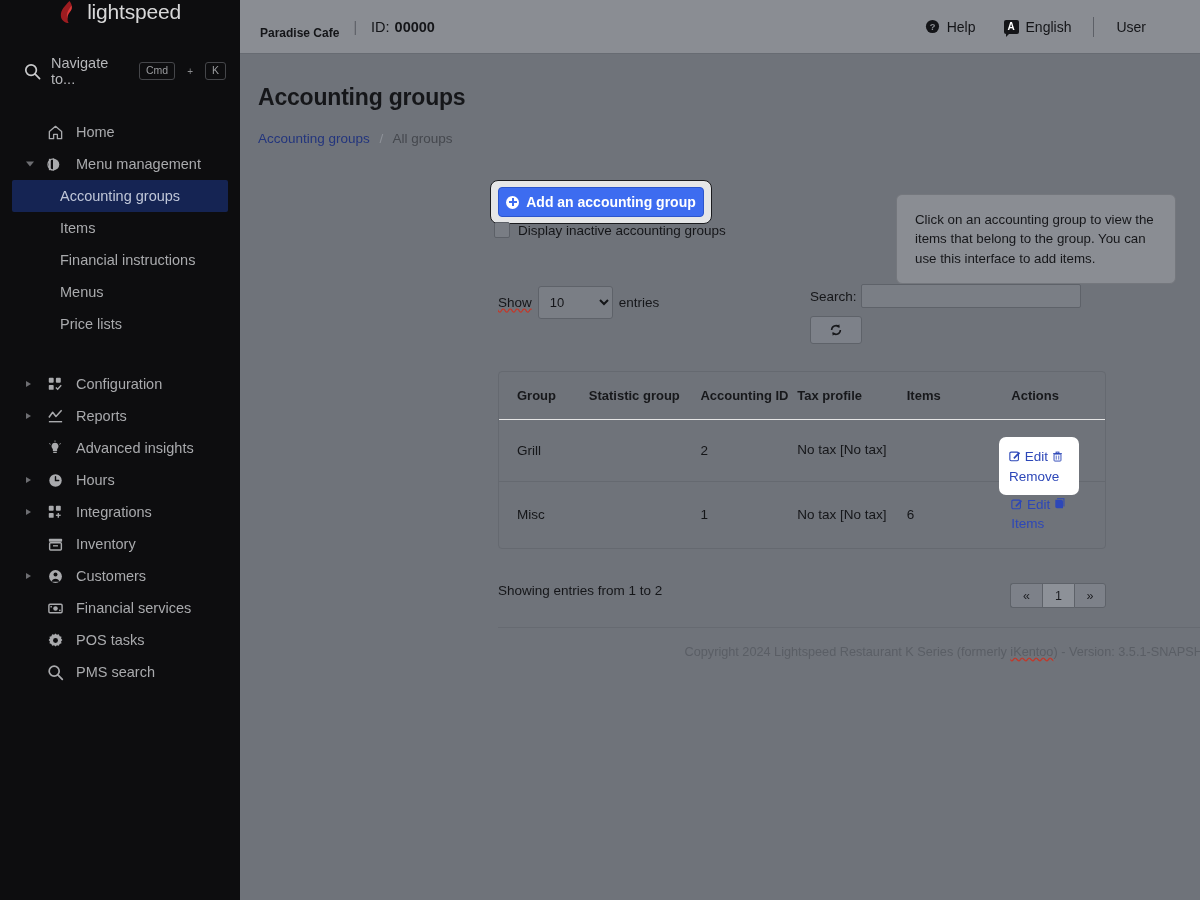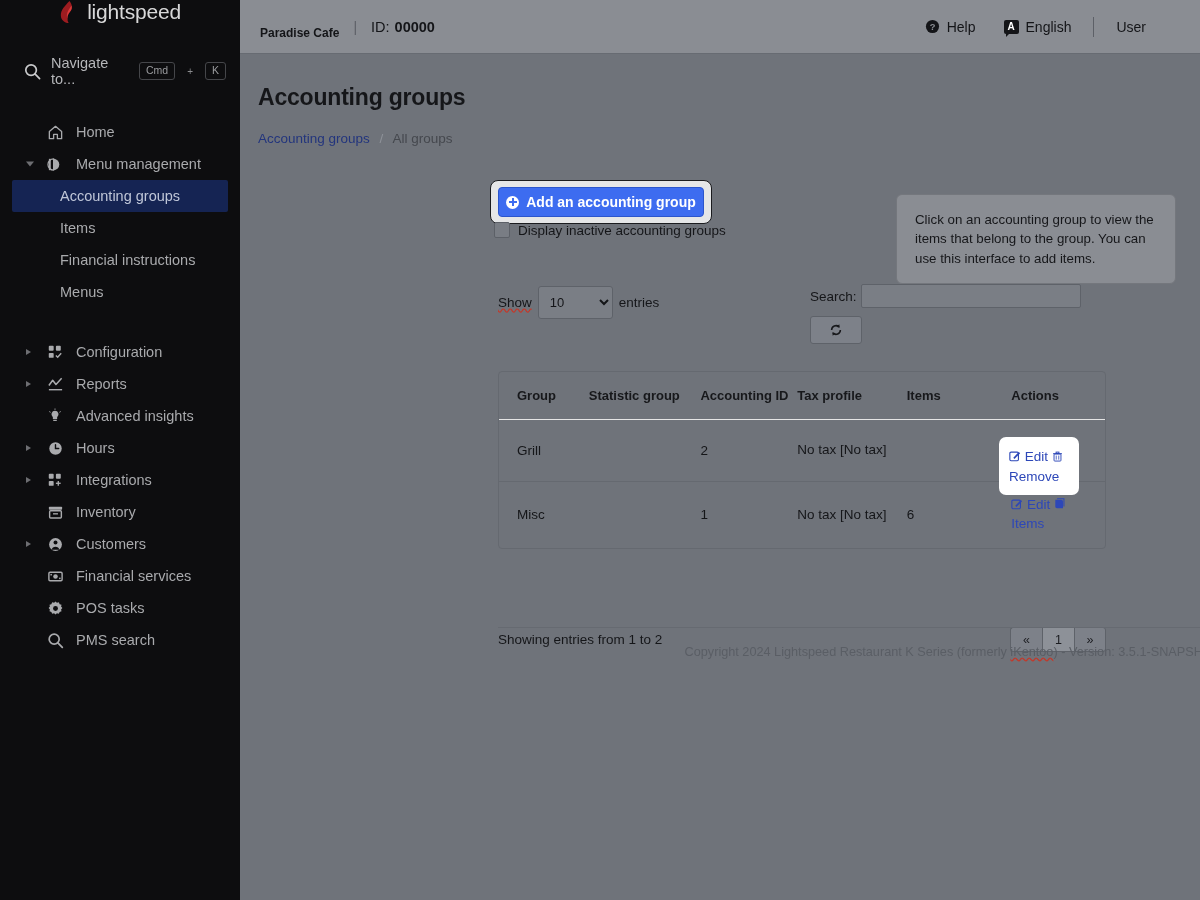--- a/index.html
+++ b/index.html
@@ -227,21 +227,21 @@
   .act-link { color: #2d47b8; font-size: 13.5px; cursor: pointer; line-height: 1.4; }
   .act-hl {
     position: absolute; left: 759px; top: 437px;
     width: 80px; padding: 8px 10px;
     background: #fff; border-radius: 7px;
     line-height: 1.42;
   }
 
   .tbl-foot {
     position: absolute; left: 258px; top: 583px; width: 608px;
-    display: flex; align-items: center; justify-content: space-between; margin-top: 44px;
+    display: flex; justify-content: space-between;
   }
   .foot-text { font-size: 13.5px; color: #151619; }
   .pager { display: flex; }
   .pg {
     min-width: 32px; height: 25px; border: 1px solid #5e6269;
     background: #7d8189; color: #1b1c20; font-size: 12.5px;
     display: flex; align-items: center; justify-content: center; cursor: pointer;
     border-right: none;
   }
   .pg:last-child { border-right: 1px solid #5e6269; border-radius: 0 3px 3px 0; }
@@ -312,20 +312,23 @@
         <span class="lbl">Accounting groups</span>
       </div>
       <div class="nav-sub">
         <span class="lbl">Items</span>
       </div>
       <div class="nav-sub">
         <span class="lbl">Financial instructions</span>
       </div>
       <div class="nav-sub">
         <span class="lbl">Menus</span>
+      </div>
+      <div class="nav-sub">
+        <span class="lbl">Price lists</span>
       </div>
 
       <div class="nav-gap" style="height:28px"></div>
 
       <div class="nav-item">
         <span class="caret"></span>
         <span class="ico">
           <svg viewBox="0 0 18 18" width="16" height="16">
             <rect x="2" y="2" width="5.5" height="5.5" rx="1" fill="#a9aaad"></rect>
             <rect x="10" y="2" width="5.5" height="5.5" rx="1" fill="#a9aaad"></rect>

